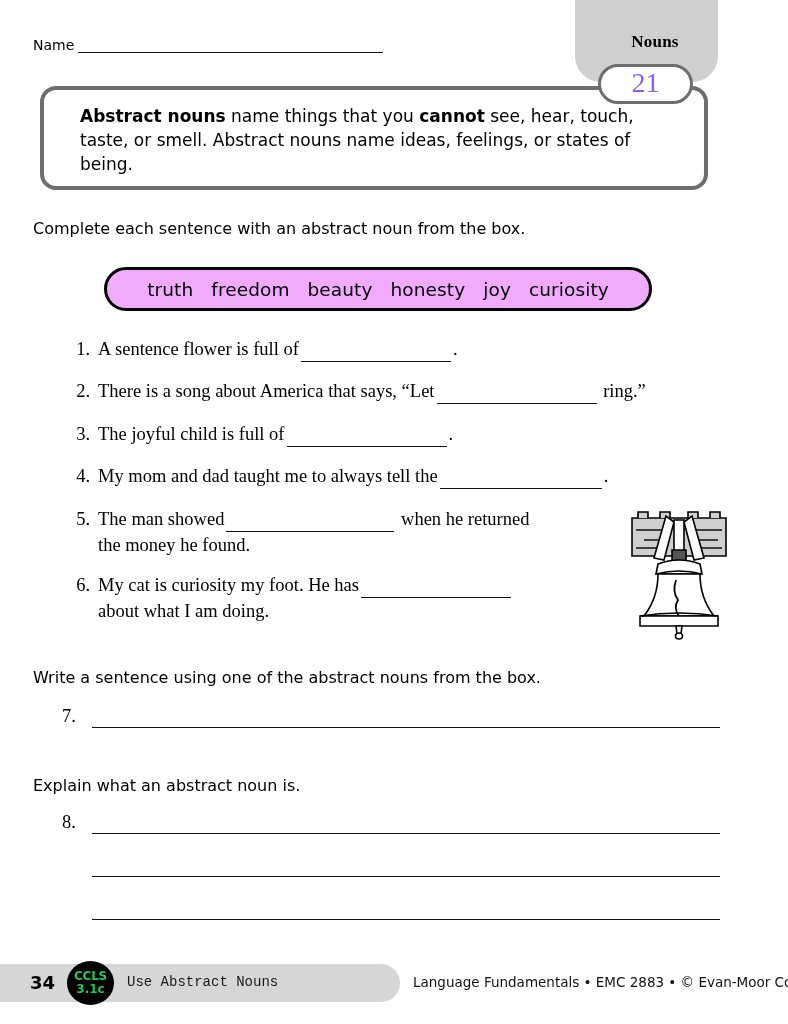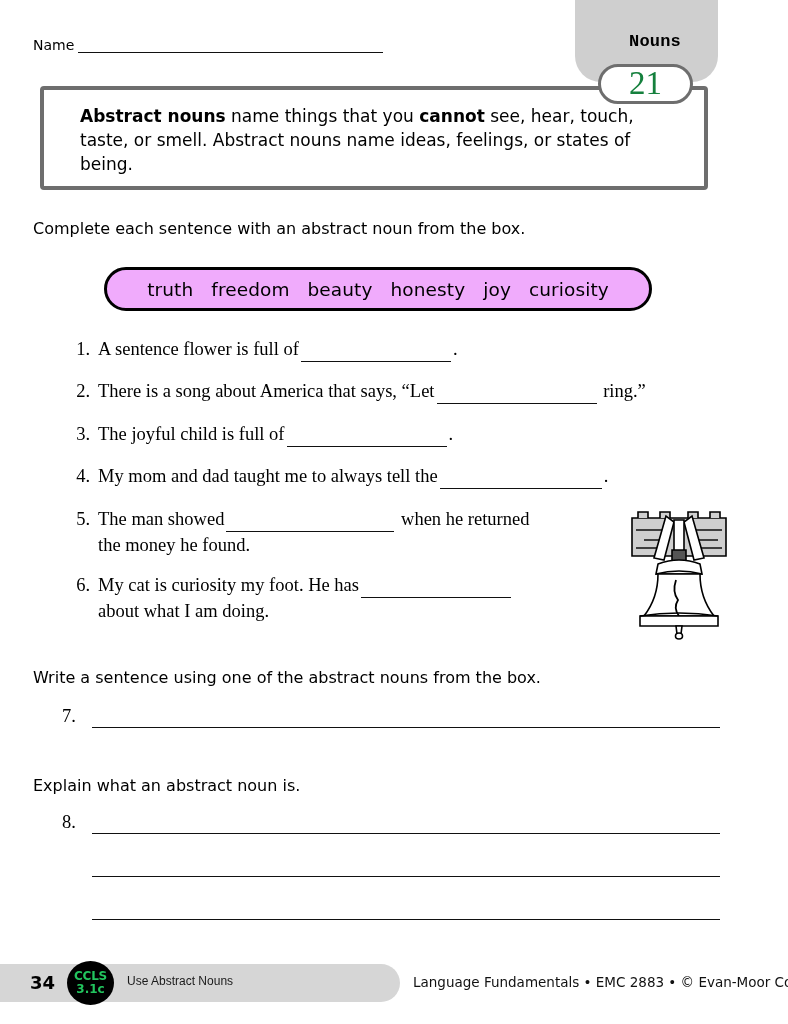--- a/index.html
+++ b/index.html
@@ -31,44 +31,44 @@
   #unit-tab-label {
     position: absolute;
     left: 575px;
     top: 32px;
     width: 160px;
     text-align: center;
     font-size: 17px;
     font-weight: bold;
     letter-spacing: 0.2px;
     z-index: 3;
-    font-family: Liberation Mono, monospace;
+    font-family: Liberation Serif, serif;
   }
 
   
   #page-number-bubble {
     position: absolute;
     left: 598px;
     top: 64px;
     width: 95px;
     height: 40px;
     background: #ffffff;
     border: 3.5px solid #6e6e6e;
     border-radius: 20px;
     z-index: 4;
     box-sizing: border-box;
     display: flex;
     align-items: center;
     justify-content: center;
   }
   #page-number-text {
     font-family: "Liberation Serif", serif;
-    font-size: 33px;
+    font-size: 28px;
     line-height: 1;
-    color: #15803d;
+    color: #8b5cf6;
     padding-bottom: 2px;
   }
 
   
   #name-row {
     position: absolute;
     left: 33px;
     top: 38px;
     display: flex;
     align-items: flex-end;
@@ -88,21 +88,21 @@
   }
 
   
   #definition-box {
     position: absolute;
     left: 40px;
     top: 86px;
     width: 668px;
     height: 104px;
     border: 4px solid #6e6e6e;
-    border-radius: 4px;
+    border-radius: 16px;
     background: #ffffff;
     box-sizing: border-box;
     z-index: 2;
   }
   #definition-text {
     position: absolute;
     left: 36px;
     top: 14px;
     width: 590px;
     font-family: "DejaVu Sans", sans-serif;
@@ -252,22 +252,22 @@
   }
   #ccls-badge .ccls-bottom {
     font-family: "DejaVu Sans", sans-serif;
     font-size: 12px;
     font-weight: bold;
   }
   #footer-skill {
     position: absolute;
     left: 127px;
     top: 974px;
-    font-family: Liberation Sans, sans-serif;
-    font-size: 12px;
+    font-family: Liberation Mono, monospace;
+    font-size: 14px;
     color: #1a1a1a;
   }
   #footer-credit {
     position: absolute;
     left: 413px;
     top: 974px;
     font-family: "DejaVu Sans", sans-serif;
     font-size: 13.5px;
     color: #111;
     white-space: nowrap;

